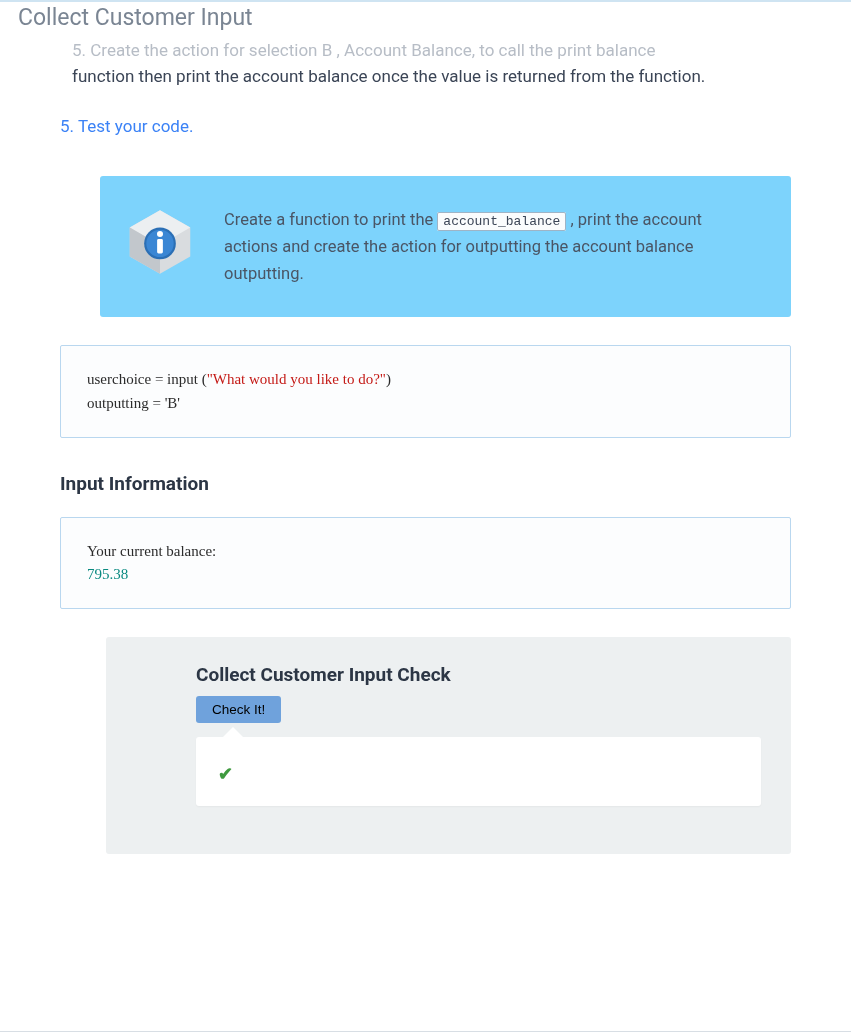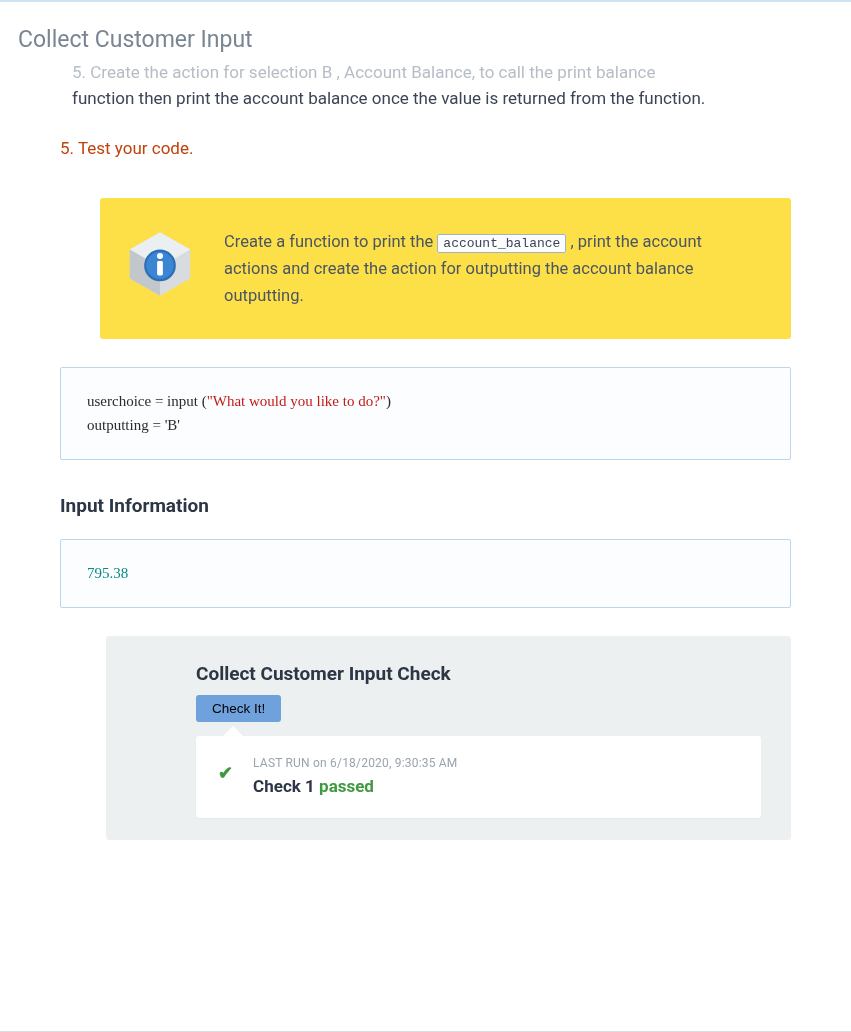--- a/index.html
+++ b/index.html
@@ -10,43 +10,43 @@
     background: #fff;
     color: #3b4556;
     border-top: 2px solid #cfe4f2;
     border-bottom: 1px solid #d8dee4;
     overflow: hidden;
   }
   .page-title {
     font-size: 23px;
     font-weight: 400;
     color: #7a8593;
-    padding: 24px 18px 2px 18px;
+    padding: 2px 18px 2px 18px;
   }
   .content {
     padding: 0 60px 0 60px;
   }
   .step-4 {
     font-size: 17px;
     color: #3b4556;
     line-height: 1.55;
     margin-top: 4px;
     padding-left: 12px;
   }
   .step-4 .faded {
     color: #b7bdc6;
   }
   .step-5 {
     font-size: 17px;
-    color: #c2410c;
+    color: #3b82f6;
     margin-top: 26px;
     padding-left: 0;
   }
   .info-card {
-    background: #fde047;
+    background: #7dd3fc;
     border-radius: 3px;
     margin: 40px 0 0 40px;
     padding: 30px 36px 30px 24px;
     display: flex;
     gap: 28px;
     align-items: flex-start;
   }
   .info-icon-wrap {
     width: 72px; height: 72px;
     position: relative;
@@ -88,21 +88,21 @@
     font-size: 15px;
     line-height: 1.55;
     color: #2b2b2b;
   }
   .code-box .str { color: #c41a16; }
   .teal { color: #0a8a80; }
   .check-card {
     background: #edf0f1;
     border-radius: 3px;
     margin: 28px 0 0 46px;
-    padding: 26px 30px 22px 90px;
+    padding: 26px 30px 48px 90px;
   }
   .check-title {
     font-size: 19px;
     font-weight: 700;
     color: #2c3645;
   }
   .check-btn {
     display: inline-block;
     margin-top: 10px;
     background: #6fa2dc;
@@ -190,33 +190,28 @@
   <div class="code-box">
     <div>
       <span>userchoice = input (</span><span class="str">"What would you like to do?"</span><span>)</span>
     </div>
     <div>outputting = 'B'</div>
   </div>
 
   <div class="section-heading" style="margin-top:34px">Input Information</div>
 
   <div class="code-box" style="margin-top:22px">
+    <div>Your current balance:</div>
     <div class="teal">795.38</div>
   </div>
 
   <div class="check-card">
     <div class="check-title">Collect Customer Input Check</div>
     <button class="check-btn">Check It!</button>
     <div class="speech-wrap">
       <div class="speech-pointer"></div>
       <div class="result-box">
         <div class="check-mark">✔</div>
-        <div>
-          <div class="last-run">LAST RUN on 6/18/2020, 9:30:35 AM</div>
-          <div class="result-line">
-            <span>Check 1 </span><span class="passed">passed</span>
-          </div>
-        </div>
       </div>
     </div>
   </div>
 
 </div>
 
 </body></html>

